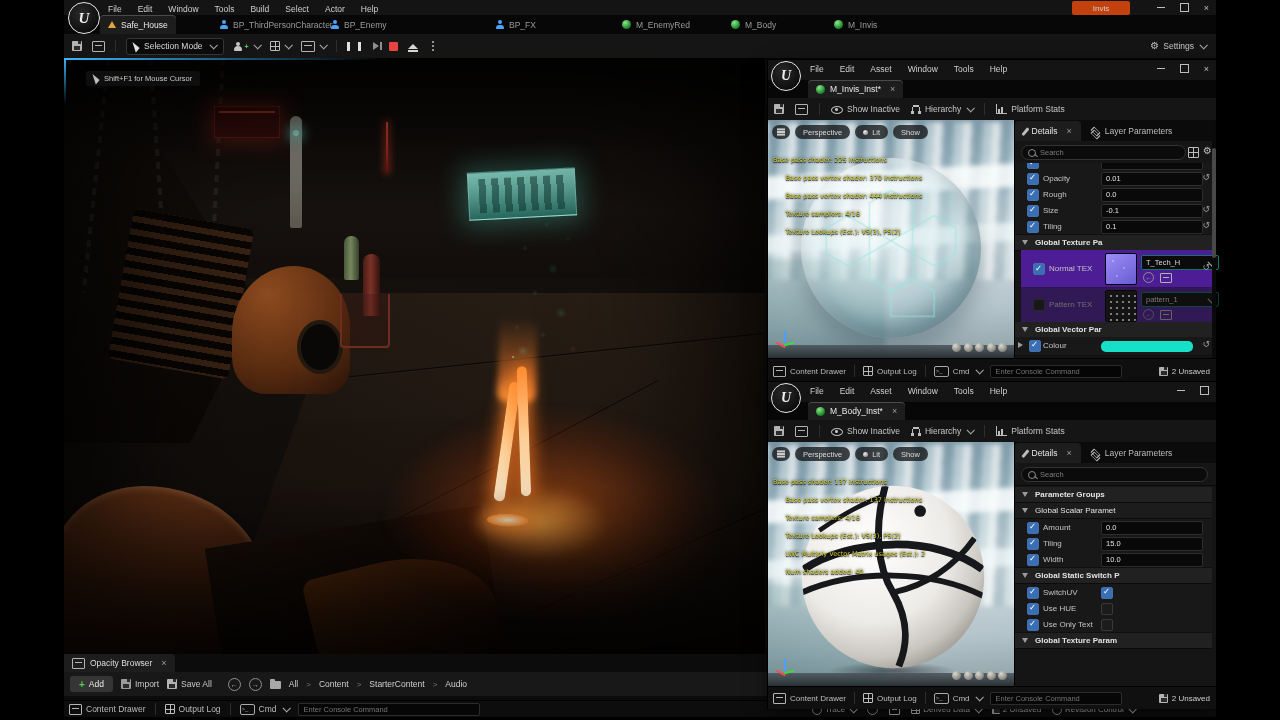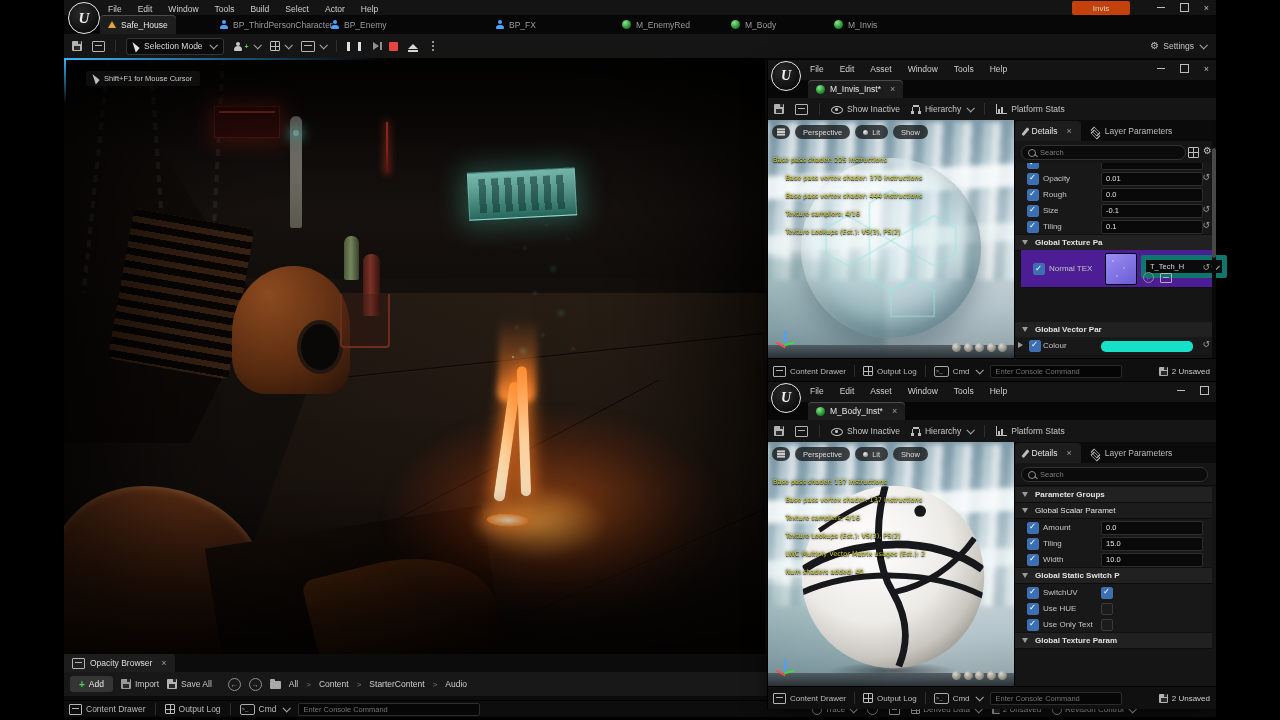--- a/index.html
+++ b/index.html
@@ -186,21 +186,21 @@
   .srow{position:absolute;left:0;right:0;top:21px;height:22px;background:#151515;border-bottom:1px solid #0a0a0a}
   .sbox{position:absolute;left:6px;top:4px;right:30px;height:13px;background:#0b0b0b;border:1px solid #333;border-radius:8px;display:flex;align-items:center;gap:4px;padding:0 6px;color:#7c7c7c;font-size:7.5px}
   .prow{position:absolute;left:0;right:4px;height:16px;background:#181818;border-bottom:1px solid #101010}
   .prow .chk{position:absolute;left:12px;top:2.5px}
   .plabel{position:absolute;left:28px;top:3.5px;font-size:8px;color:#c4c4c4}
   .pval{position:absolute;left:86px;top:1.5px;width:96px;height:11px;background:#090909;border:1px solid #2d2d2d;border-radius:2px;font-size:7.5px;color:#e0e0e0;padding:1px 0 0 4px}
   .preset{position:absolute;right:2px;top:2px}
   .phead{position:absolute;left:0;right:4px;height:15px;background:#212121;border-bottom:1px solid #0c0c0c;display:flex;align-items:center;gap:7px;padding-left:7px;font-size:8px;font-weight:bold;color:#e2e2e2}
   .trow{position:absolute;left:6px;right:4px;background:#4c1d95;border-bottom:1px solid #101010}
   .thumb{position:absolute;left:84px;top:3px;width:30px;height:30px;border:1px solid #000;border-radius:2px}
-  .ddrop{position:absolute;left:120px;top:5px;width:68px;height:13px;background:#0b0b0b;border:5px solid #0f766e;border-radius:2px;display:flex;align-items:center;justify-content:space-between;padding:0 4px;font-size:7.5px;color:#d6d6d6}
+  .ddrop{position:absolute;left:120px;top:5px;width:68px;height:13px;background:#0b0b0b;border:1px solid #0f766e;border-radius:2px;display:flex;align-items:center;justify-content:space-between;padding:0 4px;font-size:7.5px;color:#d6d6d6}
   .dicons{position:absolute;left:122px;top:22px;display:flex;gap:6px;align-items:center}
   .swatch{position:absolute;left:86px;top:3.5px;width:92px;height:11px;border-radius:5px;background:#17e0c8}
   .sbar{position:absolute;right:0px;width:4px;top:0;bottom:0;background:#0a0a0a}
   .sthumb{position:absolute;left:0;width:4px;background:#484848;border-radius:2px}
   .dim{opacity:.5}
   
   .mbot{position:absolute;left:0;right:0;background:#101010;border-top:1px solid #000;display:flex;align-items:center;gap:8px;font-size:8px;color:#bdbdbd;padding-left:5px}
   .unsaved{position:absolute;right:6px;display:flex;align-items:center;gap:4px;font-size:8px;color:#cfcfcf}
   .cmdpill{display:inline-flex;align-items:center;gap:4px}
   .thumb-normal{background:radial-gradient(circle at 50% 42%,#9b8ef5,#7d6ee0 65%,#6557cc);
@@ -566,20 +566,33 @@
       <div class="thumb thumb-normal"></div>
       <div class="ddrop">
         <span>T_Tech_H</span>
         <span class="i i-chev"></span>
       </div>
       <div class="dicons">
         <span class="i i-circ" style="width:9px;height:9px;font-size:6px">←</span>
         <span class="i i-drawer" style="width:10px;height:8px"></span>
       </div>
       <span class="preset i i-reset" style="top:12px">↺</span>
+    </div>
+    <div class="trow dim" style="top:167px;height:35px">
+      <span class="chk" style="position:absolute;left:12px;top:12px"></span>
+      <span class="plabel" style="top:13px">Pattern TEX</span>
+      <div class="thumb thumb-dots"></div>
+      <div class="ddrop">
+        <span>pattern_1</span>
+        <span class="i i-chev"></span>
+      </div>
+      <div class="dicons">
+        <span class="i i-circ" style="width:9px;height:9px;font-size:6px">←</span>
+        <span class="i i-drawer" style="width:10px;height:8px"></span>
+      </div>
     </div>
     <div class="phead" style="top:202px">
       <span class="i i-expd"></span>
       <span>Global Vector Par</span>
     </div>
     <div class="prow" style="top:217px;height:18px">
       <span class="i i-exp" style="position:absolute;left:3px;top:5px"></span>
       <span class="chk on" style="left:14px"></span>
       <span class="plabel">Colour</span>
       <span class="swatch"></span>

